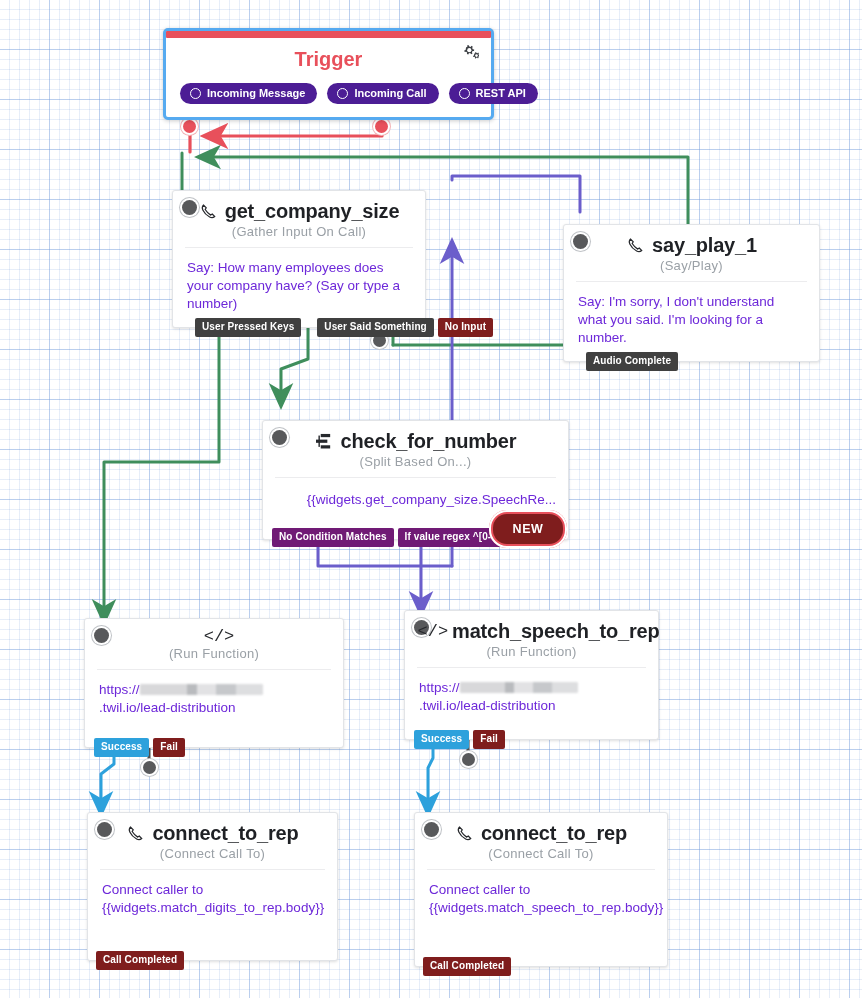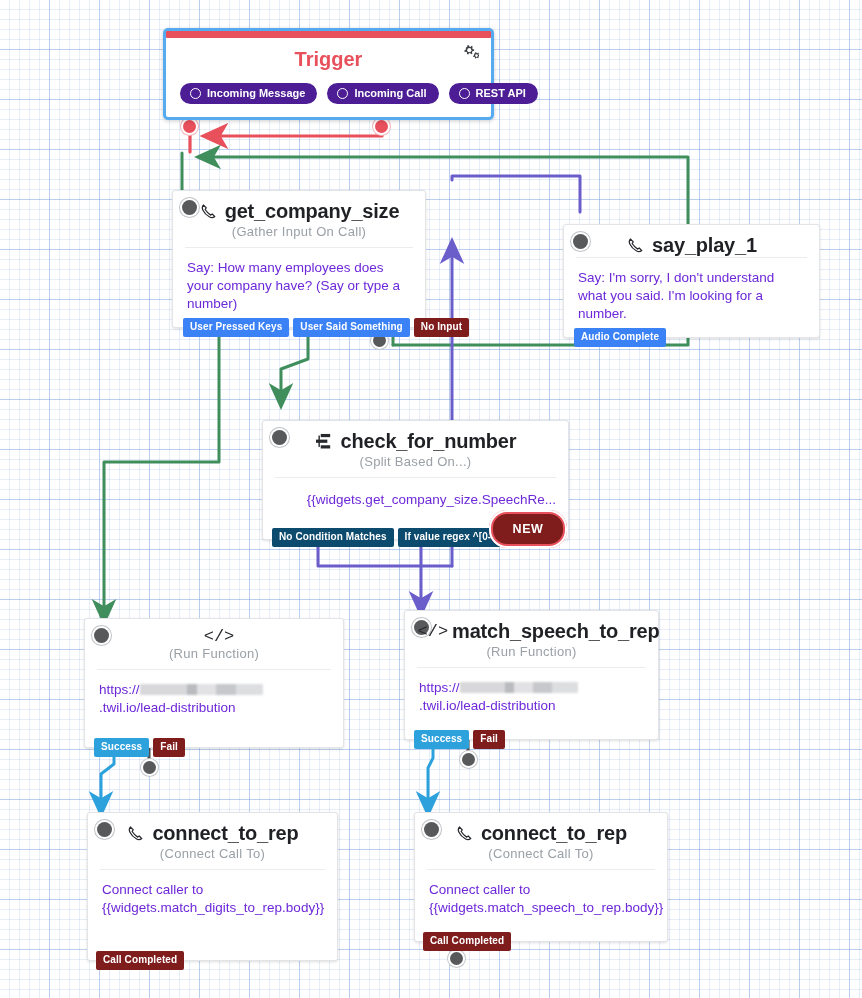--- a/index.html
+++ b/index.html
@@ -59,23 +59,23 @@
     background:linear-gradient(90deg,#d8d8da 0 38%,#b9bbbe 38% 46%,#e2e2e4 46% 62%,#c6c8cb 62% 78%,#dddee0 78% 100%);
     filter:blur(1.1px);
   }
 
   
   .pills{position:absolute;left:0;bottom:-10px;display:flex;gap:4px;padding-left:10px;}
   .pill{
     font-size:10px;font-weight:bold;color:#fff;padding:4px 7px 5px 7px;
     border-radius:2px;white-space:nowrap;line-height:10px;letter-spacing:.1px;
   }
-  .pill.green{background:#3b82f6;}
+  .pill.green{background:#404040;margin-left:12px;}
   .pill.grey{background:#7f1d1d;}
-  .pill.purple{background:#0c4a6e;}
+  .pill.purple{background:#701a75;}
   .pill.blue{background:#2da1dc;}
 
   
   .trigpills{display:flex;gap:10px;padding:0 14px 13px 14px;}
   .trigpill{
     display:flex;align-items:center;gap:6px;background:#4c1d95;color:#fff;
     border-radius:12px;padding:4px 12px 5px 10px;font-size:11px;font-weight:bold;
     white-space:nowrap;
   }
   .trigpill .ring{
@@ -225,20 +225,21 @@
   <div class="node" style="left:563px;top:224px;width:255px;">
     <div class="dot-handle"></div>
     <div class="ntitlerow">
       <span class="nicon">
         <svg width="19" height="19" viewBox="0 0 20 20">
             <path d="M4.8,3.2 C3.4,4.6 3,6.4 4,8.4 C5.2,10.9 8.6,14.4 11.2,15.8 C13.2,16.9 15.1,16.6 16.5,15.2 L14,12.7 L12.3,13.8 C11,13 7.4,9.3 6.5,7.9 L7.6,6.1 Z" fill="none" stroke="#26282c" stroke-width="1.3"></path>
           </svg>
       </span>
       <span class="ntitle">say_play_1</span>
     </div>
+    <div class="nsub">(Say/Play)</div>
     <div class="ndivider"></div>
     <div class="nbody">Say: I'm sorry, I don't understand what you said. I'm looking for a number.</div>
     <div class="pills" style="bottom:-10px;">
       <span class="pill green">Audio Complete</span>
     </div>
   </div>
 
   <div class="node" style="left:262px;top:420px;width:305px;">
     <div class="dot-handle"></div>
     <div class="ntitlerow">
@@ -320,19 +321,19 @@
     <div class="ntitlerow">
       <span class="nicon">
         <svg width="19" height="19" viewBox="0 0 20 20">
             <path d="M4.8,3.2 C3.4,4.6 3,6.4 4,8.4 C5.2,10.9 8.6,14.4 11.2,15.8 C13.2,16.9 15.1,16.6 16.5,15.2 L14,12.7 L12.3,13.8 C11,13 7.4,9.3 6.5,7.9 L7.6,6.1 Z" fill="none" stroke="#26282c" stroke-width="1.3"></path>
           </svg>
       </span>
       <span class="ntitle">connect_to_rep</span>
     </div>
     <div class="nsub">(Connect Call To)</div>
     <div class="ndivider"></div>
-    <div class="nbody" style="padding-bottom:24px;">Connect caller to {{widgets.match_speech_to_rep.body}}</div>
+    <div class="nbody" style="padding-bottom:49px;">Connect caller to {{widgets.match_speech_to_rep.body}}</div>
     <div class="pills" style="bottom:-10px;padding-left:8px;">
       <span class="pill grey">Call Completed</span>
     </div>
   </div>
 
 </div>
 
 </body></html>

